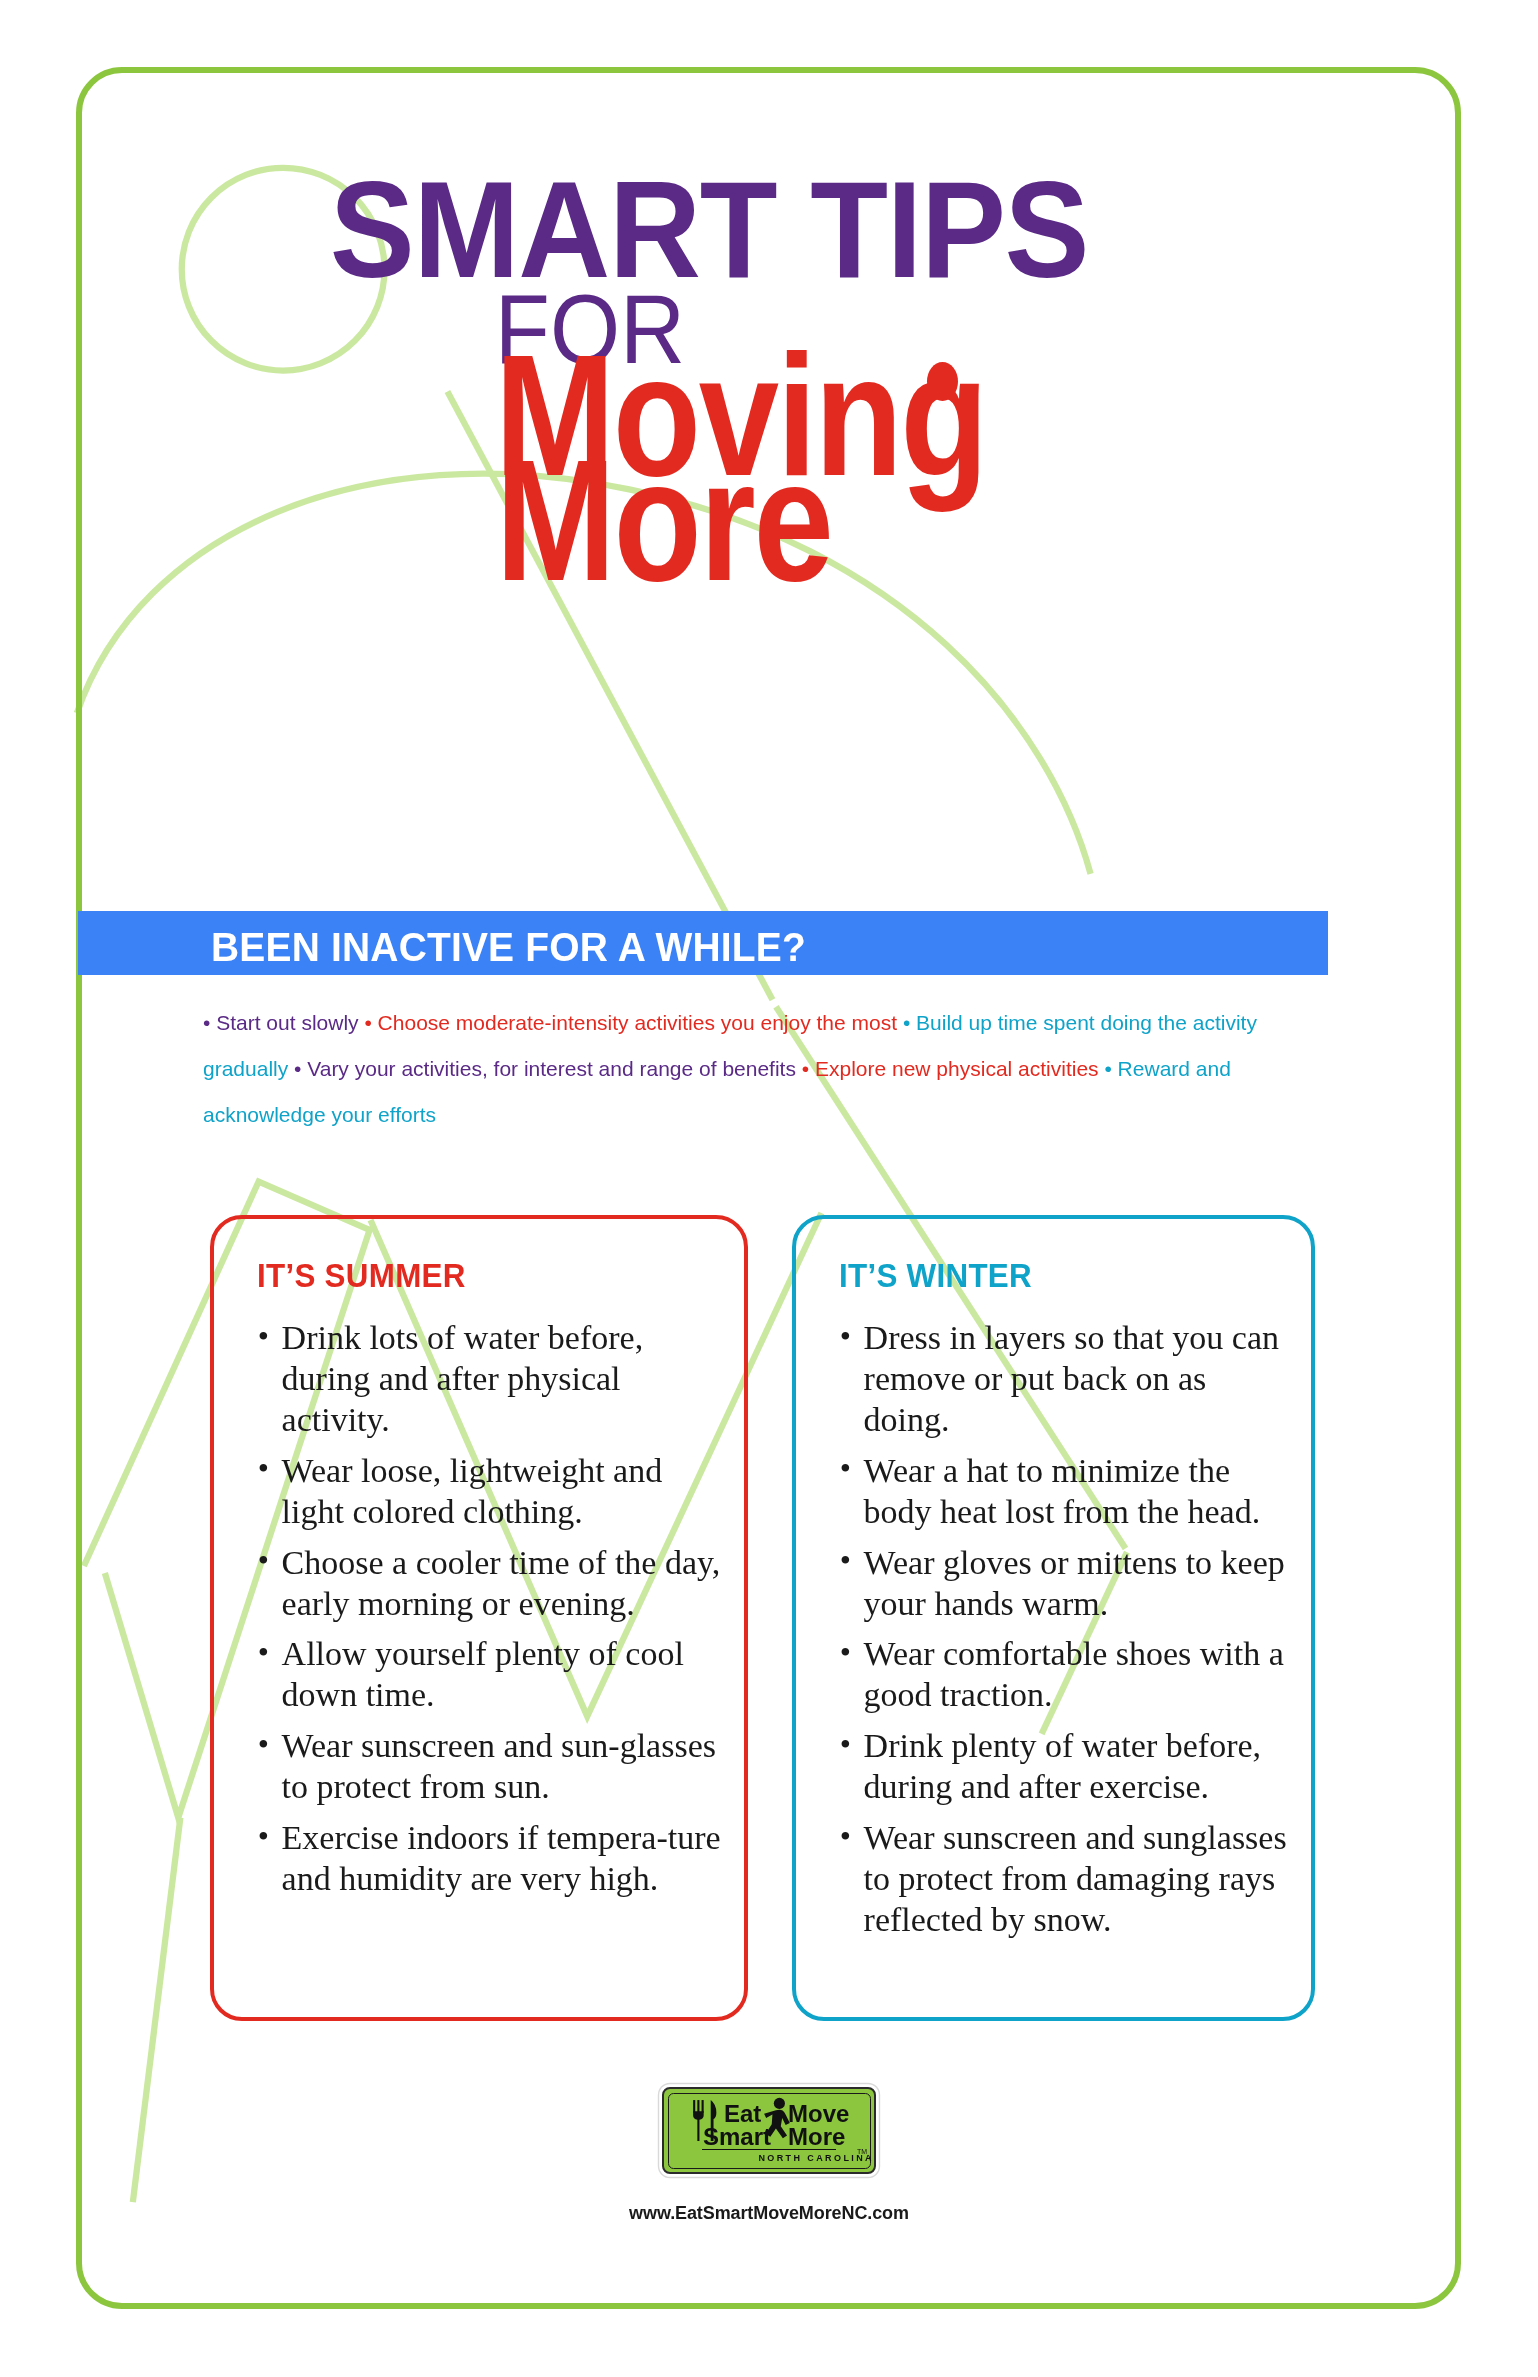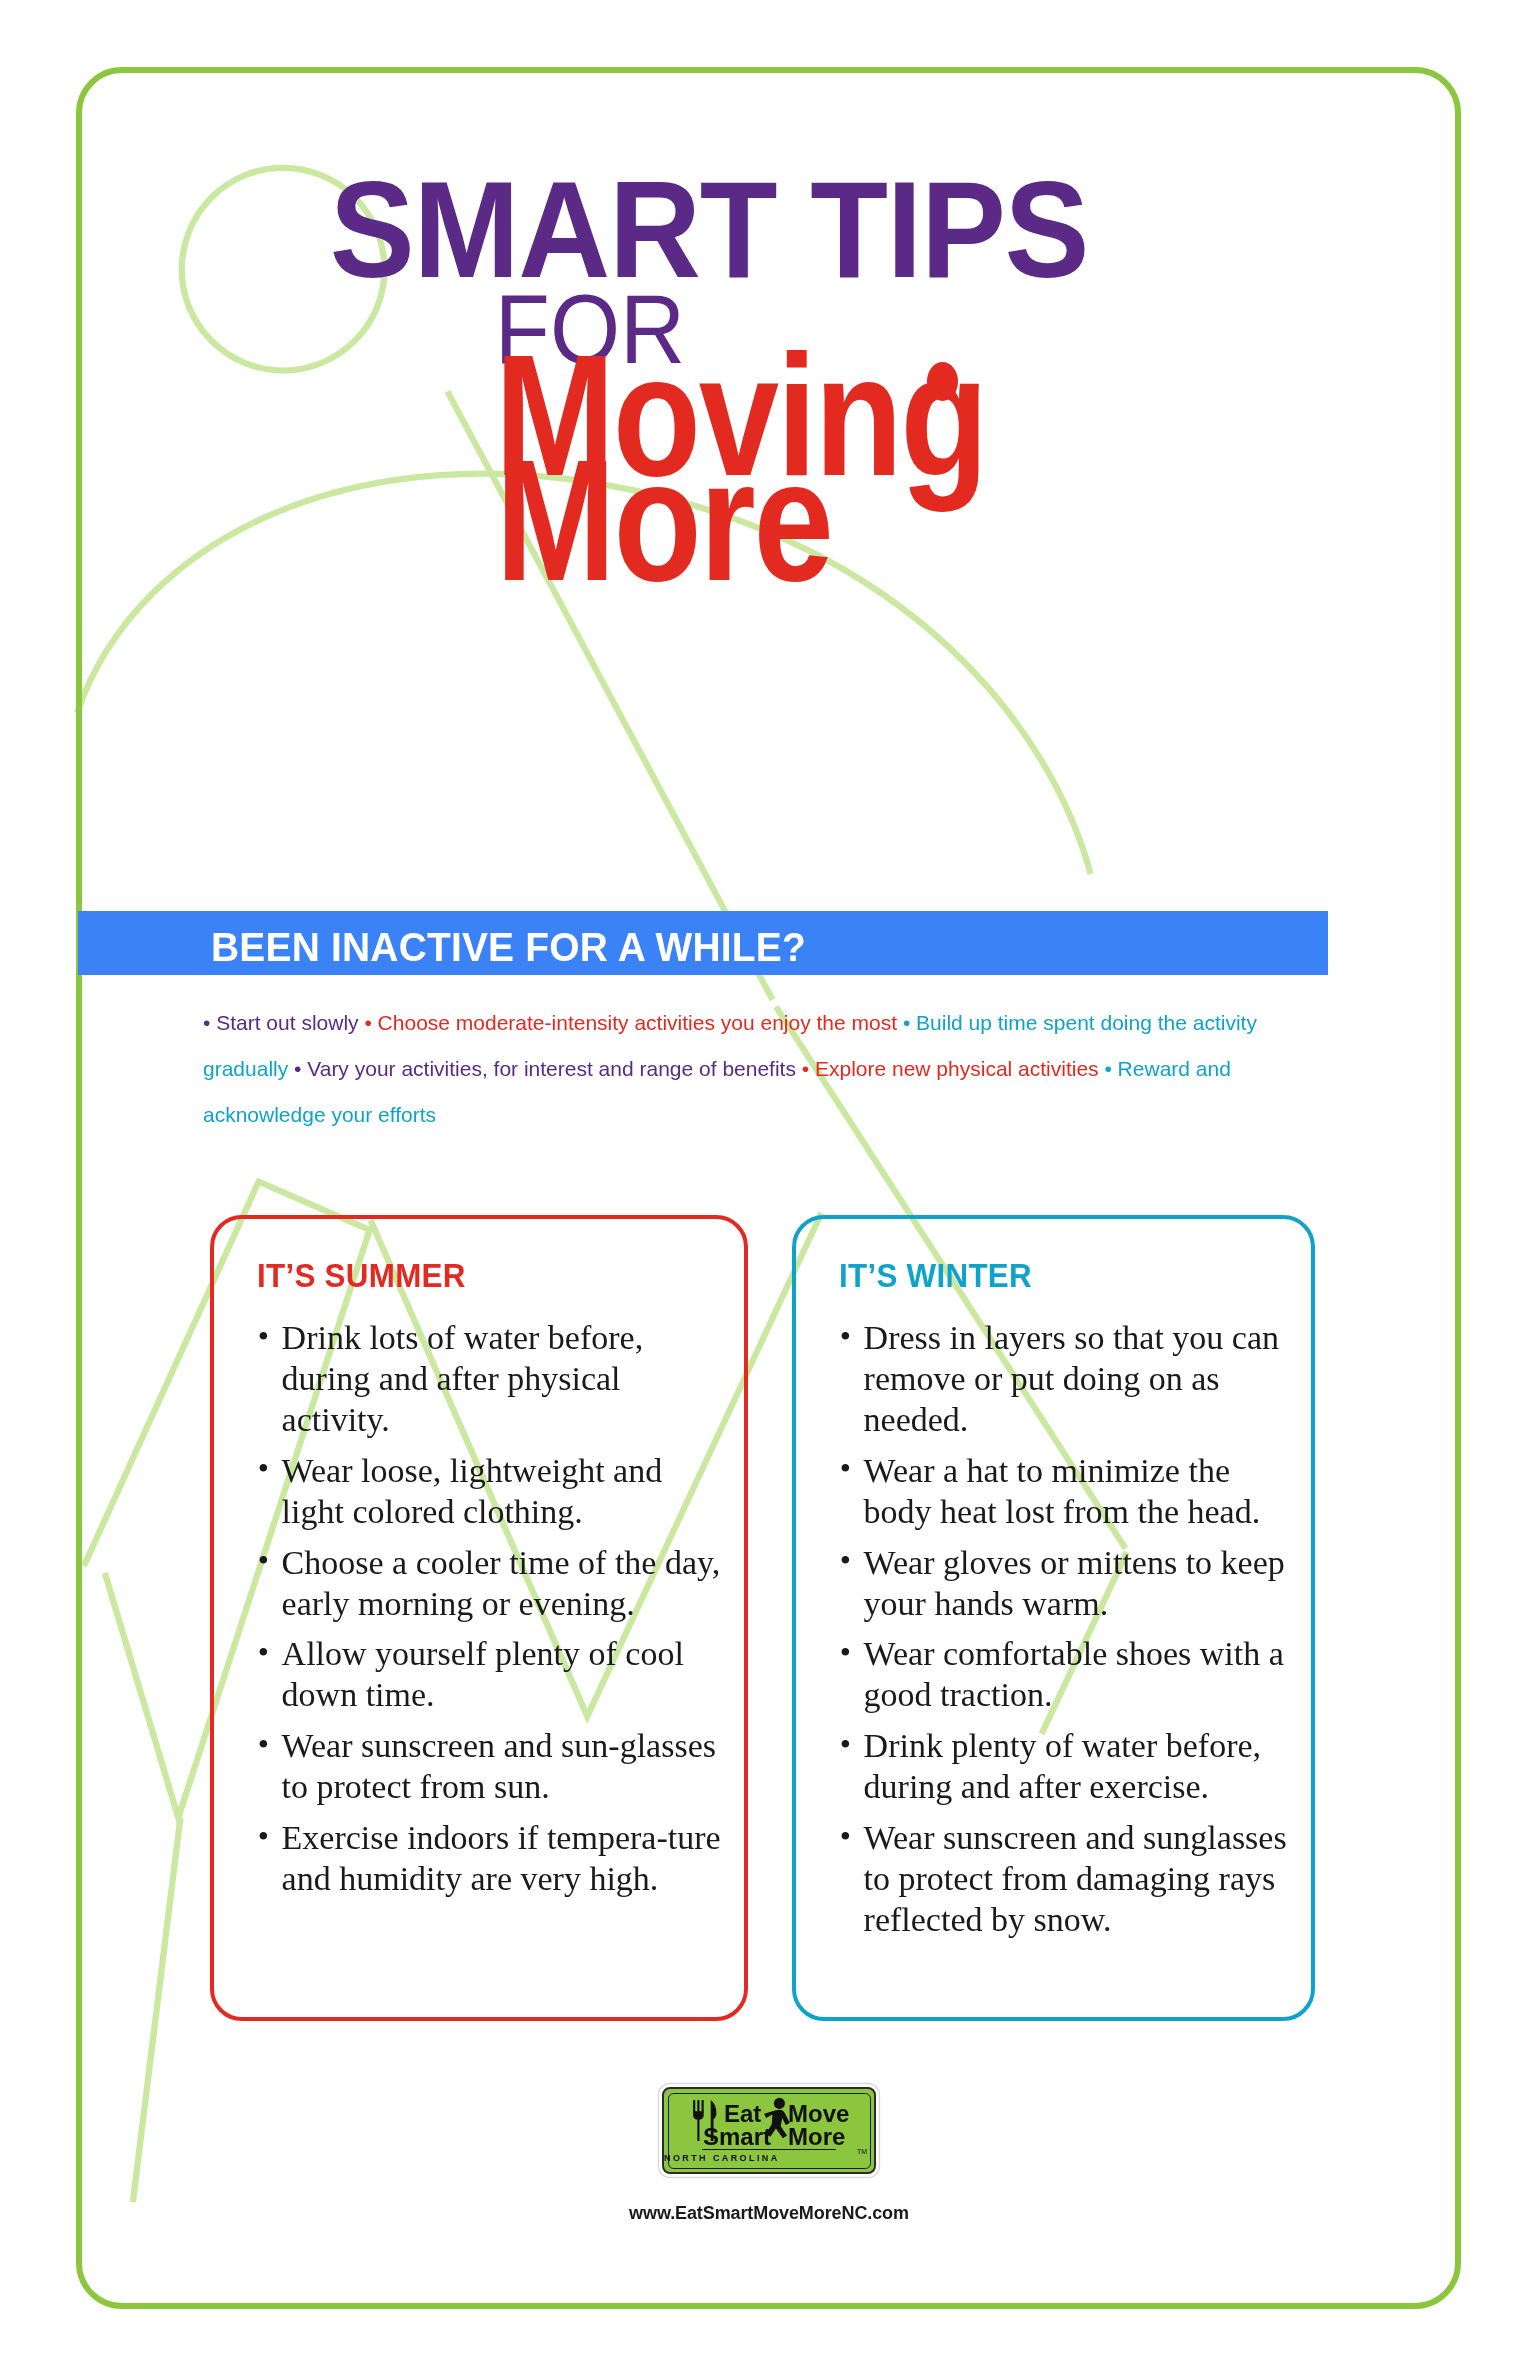--- a/index.html
+++ b/index.html
@@ -75,21 +75,21 @@
   #logo-inner{position:absolute;inset:3.5px;border:1.4px solid #1a1a1a;
         border-radius:5.6px;}
   .logo-txt{position:absolute;color:#111;font-weight:bold;line-height:1;
         font-size:24px;}
   #logo-eat{left:60px;top:12.6px;}
   #logo-smart{left:39px;top:36px;text-align:right;}
   #logo-move{left:124px;top:12.6px;}
   #logo-more{left:124px;top:36px;}
   #logo-rule{position:absolute;left:38px;top:60px;width:134px;height:1.4px;
         background:#111;}
-  #logo-nc{position:absolute;left:0;top:64px;width:210px;text-align:left;
+  #logo-nc{position:absolute;left:0;top:64px;width:210px;text-align:right;
         font-size:9px;font-weight:bold;letter-spacing:2.4px;color:#111;}
   #logo-tm{position:absolute;right:7px;top:59px;font-size:7px;color:#111;}
   #logo-utensils{position:absolute;left:26.6px;top:11.2px;width:31px;height:41px;}
   #logo-walker{position:absolute;left:98px;top:8.4px;width:32px;height:49px;}
   #footer-url{margin-top:27px;font-size:18px;font-weight:bold;color:#1a1a1a;
         letter-spacing:-0.1px;}
 </style>
 </head>
 <body>
 
@@ -142,21 +142,21 @@
         <li><span class="bullet">•</span><span>Choose a cooler time of the day, early morning or evening.</span></li>
         <li><span class="bullet">•</span><span>Allow yourself plenty of cool down time.</span></li>
         <li><span class="bullet">•</span><span>Wear sunscreen and sun-glasses to protect from sun.</span></li>
         <li><span class="bullet">•</span><span>Exercise indoors if tempera-ture and humidity are very high.</span></li>
       </ul>
   </div>
 
   <div id="winter-card" class="card">
     <div class="card-title">IT’S WINTER</div>
     <ul class="card-list">
-        <li><span class="bullet">•</span><span>Dress in layers so that you can remove or put doing on as needed.</span></li>
+        <li><span class="bullet">•</span><span>Dress in layers so that you can remove or put back on as doing.</span></li>
         <li><span class="bullet">•</span><span>Wear a hat to minimize the body heat lost from the head.</span></li>
         <li><span class="bullet">•</span><span>Wear gloves or mittens to keep your hands warm.</span></li>
         <li><span class="bullet">•</span><span>Wear comfortable shoes with a good traction.</span></li>
         <li><span class="bullet">•</span><span>Drink plenty of water before, during and after exercise.</span></li>
         <li><span class="bullet">•</span><span>Wear sunscreen and sunglasses to protect from damaging rays reflected by snow.</span></li>
       </ul>
   </div>
 
   <div id="footer">
     <div id="logo-box">

